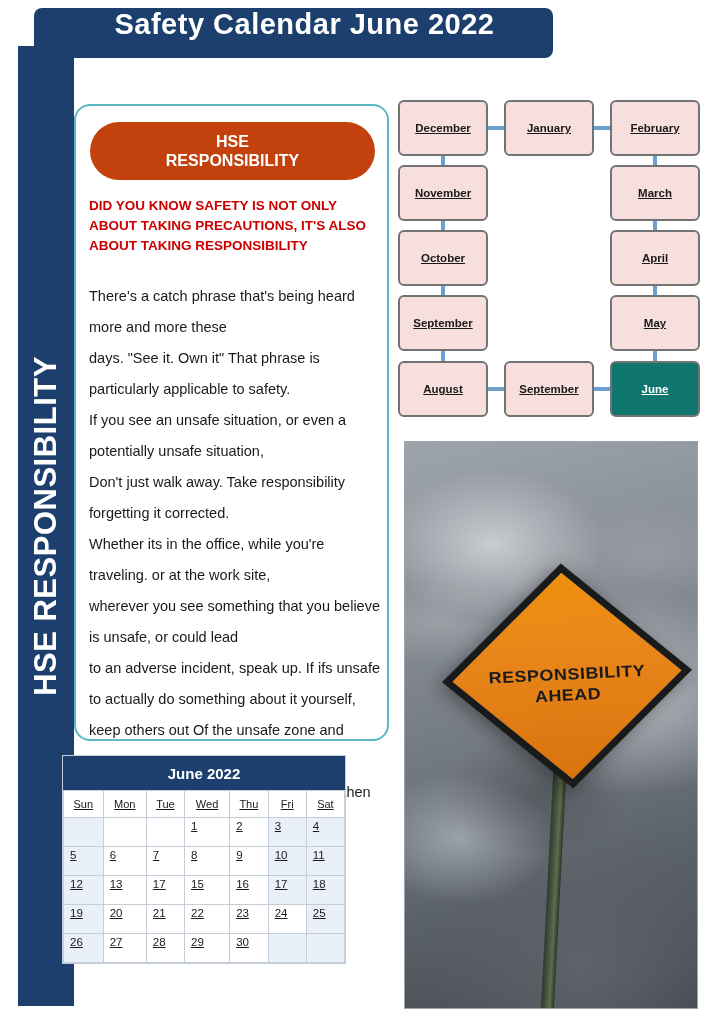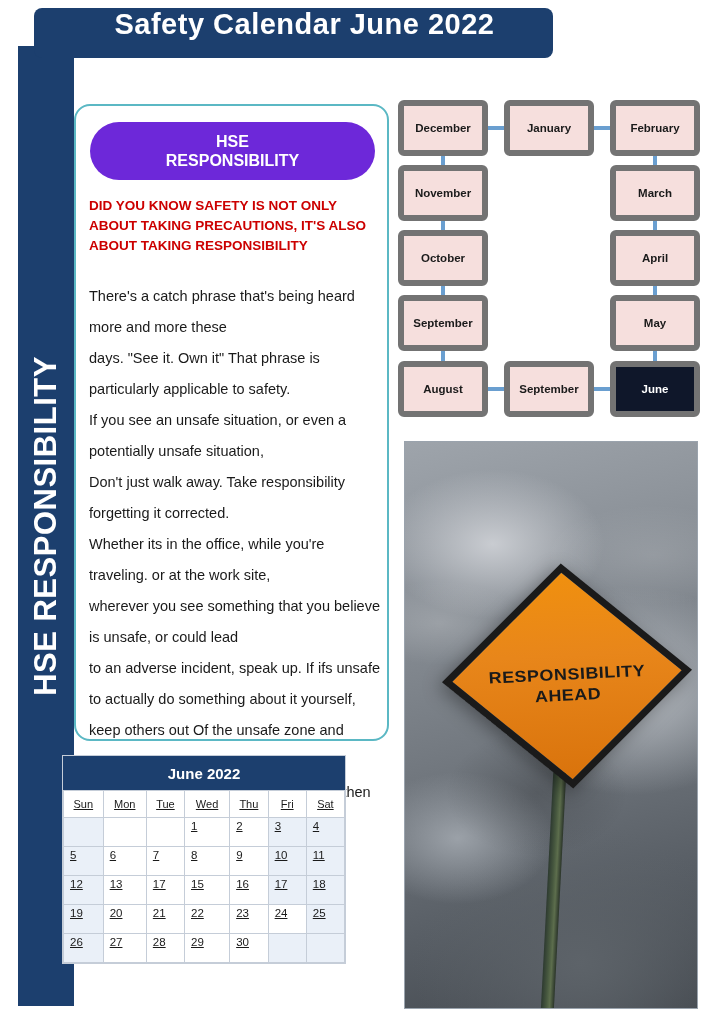--- a/index.html
+++ b/index.html
@@ -60,21 +60,21 @@
     left: 74px; top: 104px;
     width: 315px; height: 637px;
     background: #ffffff;
     border: 2px solid #5bb8c4;
     border-radius: 16px;
   }
   .hse-pill {
     position: absolute;
     left: 14px; top: 16px;
     width: 285px; height: 58px;
-    background: #6d28d9;
+    background: #c2410c;
     border-radius: 29px;
     color: #ffffff;
     font-size: 16px;
     font-weight: bold;
     line-height: 19px;
     display: flex;
     flex-direction: column;
     align-items: center;
     justify-content: center;
     text-align: center;
@@ -101,31 +101,32 @@
   
   .months {
     position: absolute;
     left: 398px; top: 100px;
     width: 300px; height: 322px;
   }
   .month-box {
     position: absolute;
     width: 90px; height: 56px;
     background: #f6dfdd;
-    border: 6px solid #737373;
+    border: 2px solid #737373;
     border-radius: 6px;
     display: flex;
     align-items: center;
     justify-content: center;
     font-size: 11.5px;
     font-weight: bold;
     color: #1a1a1a;
+    text-decoration: underline;
   }
   .month-box.current {
-    background: #0f172a;
+    background: #0f766e;
     color: #ffffff;
   }
   .connector {
     position: absolute;
     background: #6a9fd0;
   }
   .connector.v { width: 4px; }
   .connector.h { height: 4px; }
 
   

